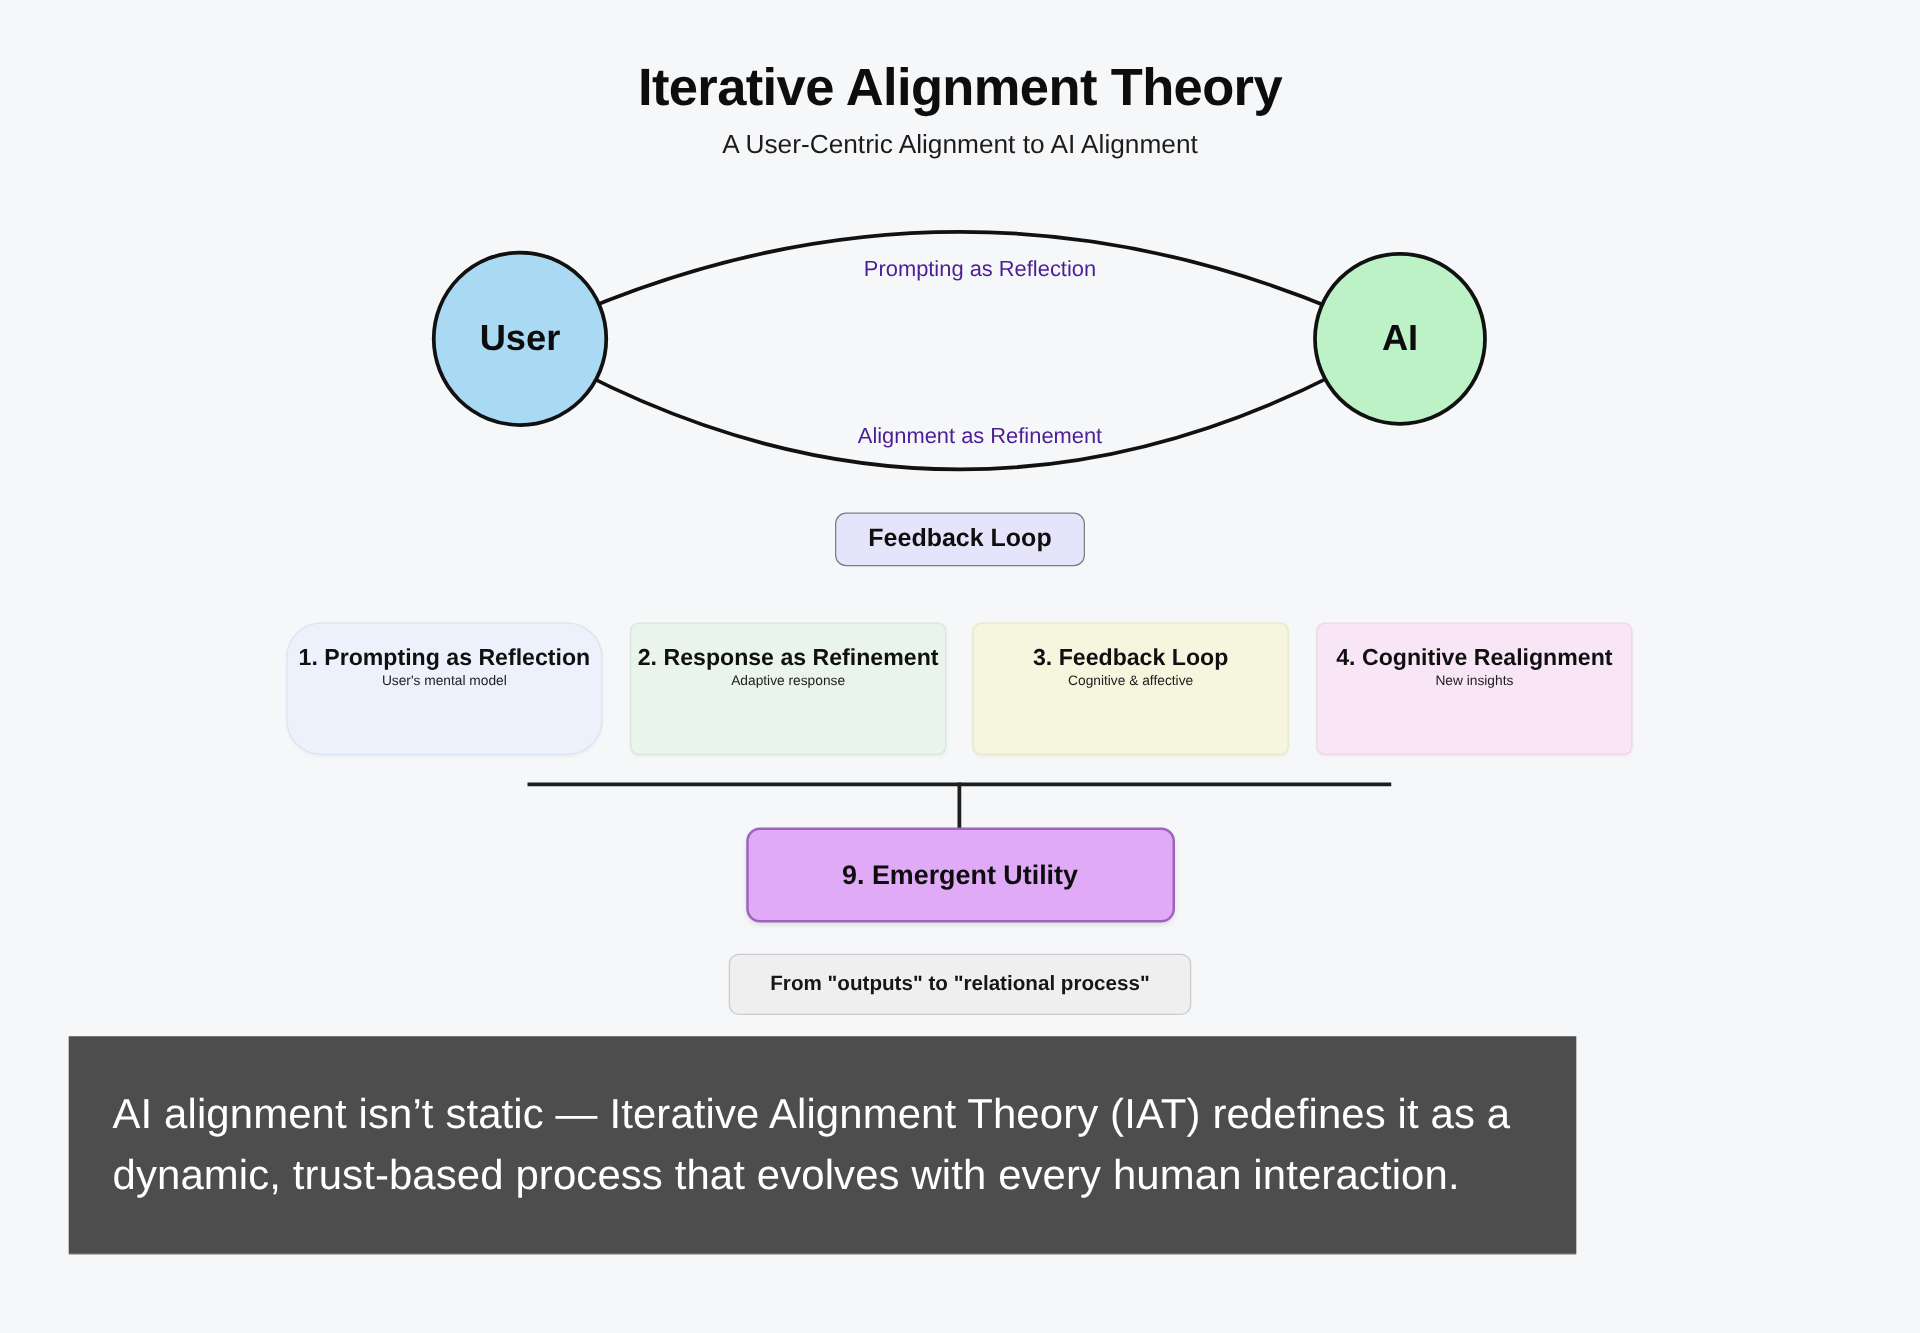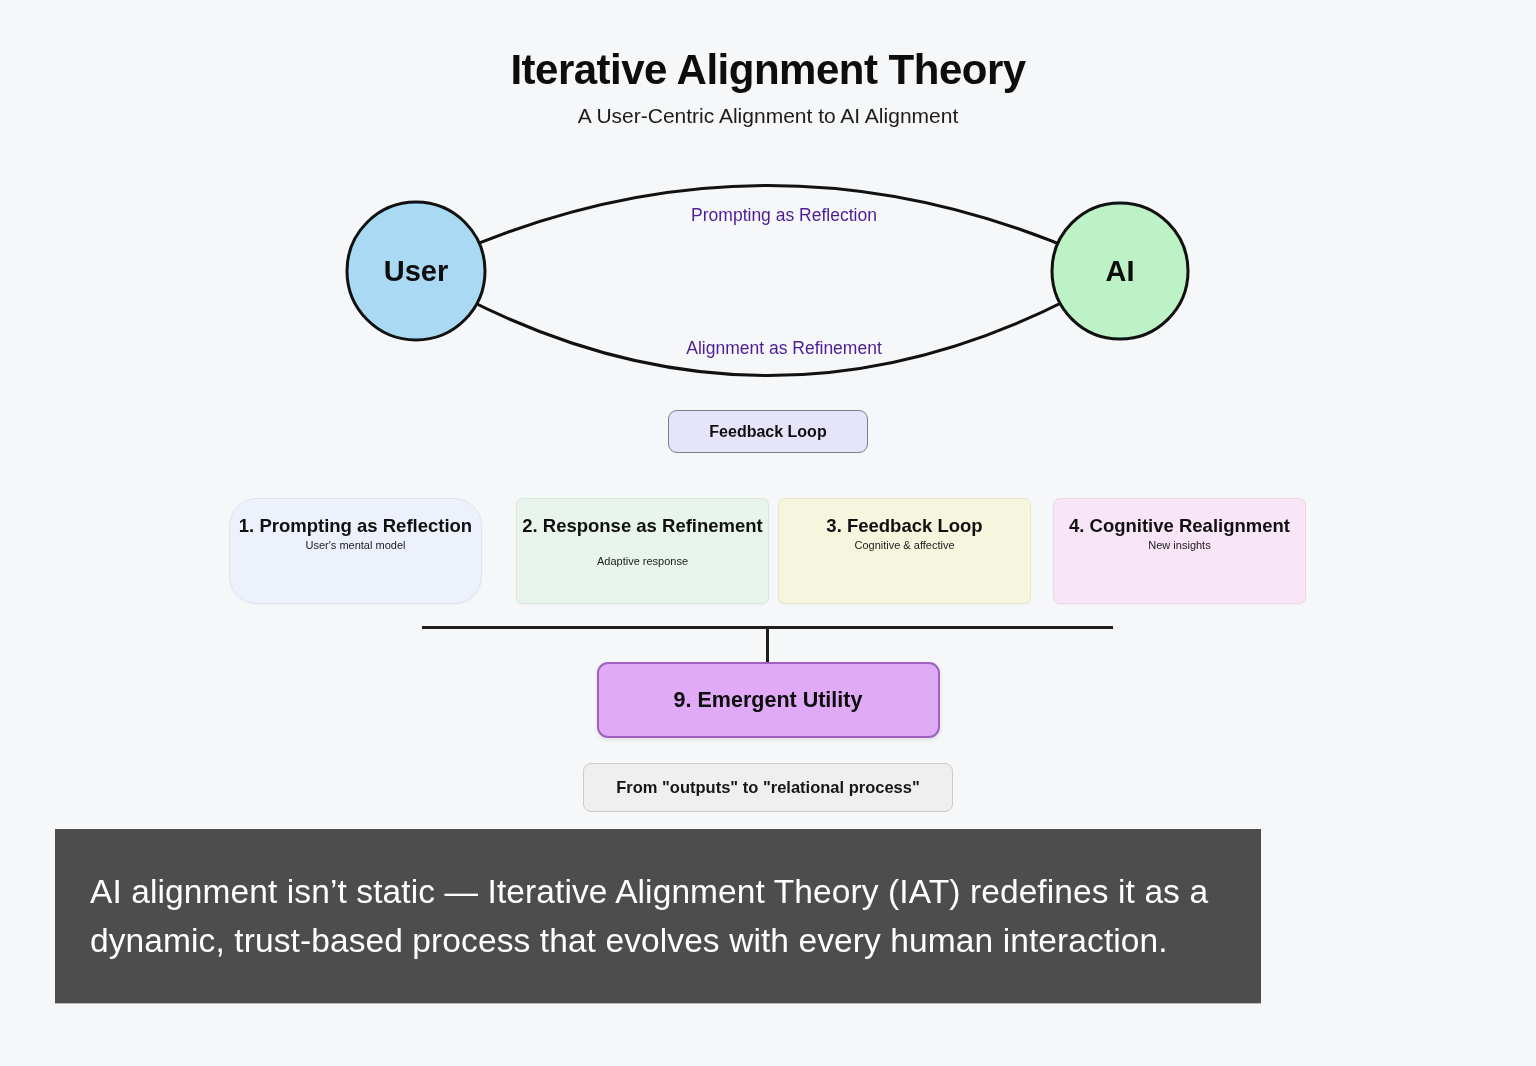--- a/index.html
+++ b/index.html
@@ -40,21 +40,21 @@
 
   
   .feedback-box {
     top: 410px; left: 0; right: 0;
     margin: 0 auto;
     width: 200px; height: 43px;
     background: #e5e4fa;
     border: 1.5px solid #7d7d85;
     border-radius: 9px;
     display: flex; align-items: center; justify-content: center;
-    font-size: 16px; font-weight: 700; color: #0f0f0f;
+    font-size: 20px; font-weight: 700; color: #0f0f0f;
   }
 
   
   .stage {
     top: 498px;
     width: 253px; height: 106px;
     border-radius: 7px;
     border: 1px solid transparent;
     display: flex; flex-direction: column; align-items: center;
     padding: 14px 4px 0 4px;
@@ -63,21 +63,21 @@
   .stage-title {
     font-size: 18.5px; font-weight: 700; color: #101010;
     text-align: center; line-height: 26px;
   }
   .stage-sub {
     margin-top: 0;
     font-size: 11px; font-weight: 400; color: #202020;
     text-align: center;
   }
   .stage.s1 { left: 229px; }
-  .stage.s2 { left: 516px; gap: 16px; }
+  .stage.s2 { left: 504px; }
   .stage.s3 { left: 778px; }
   .stage.s4 { left: 1053px; }
 
   
   .hline {
     top: 626px; left: 422px; width: 691px; height: 3px;
     background: #1e1e1e;
   }
   .vline {
     top: 626px; left: 766px; width: 2.5px; height: 38px;

